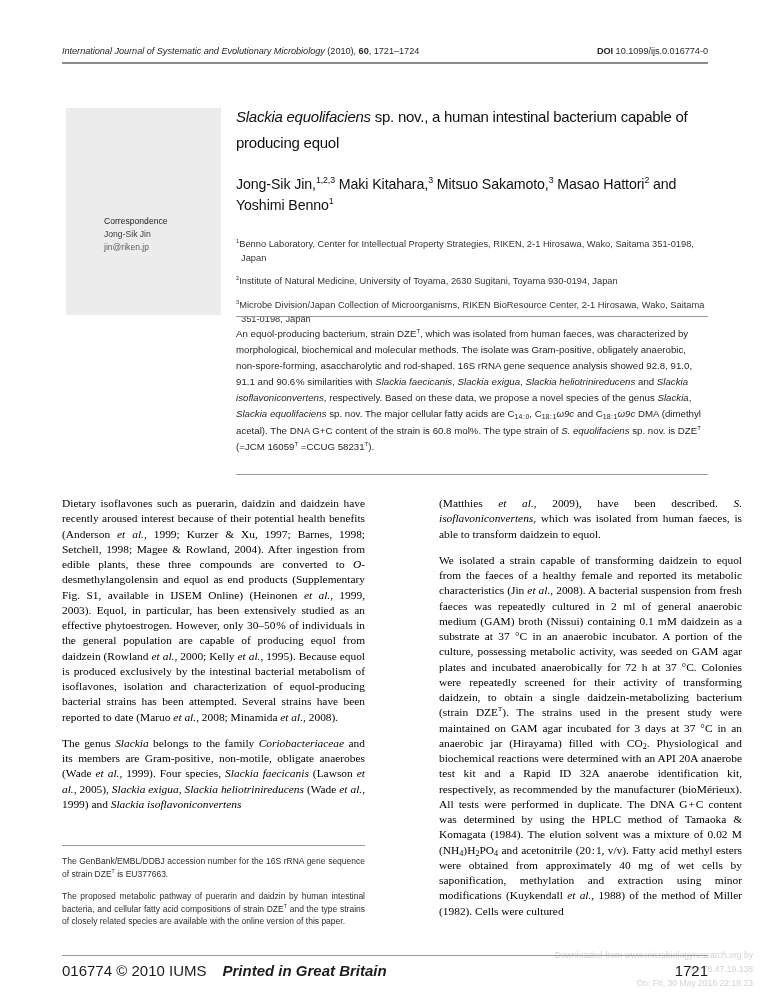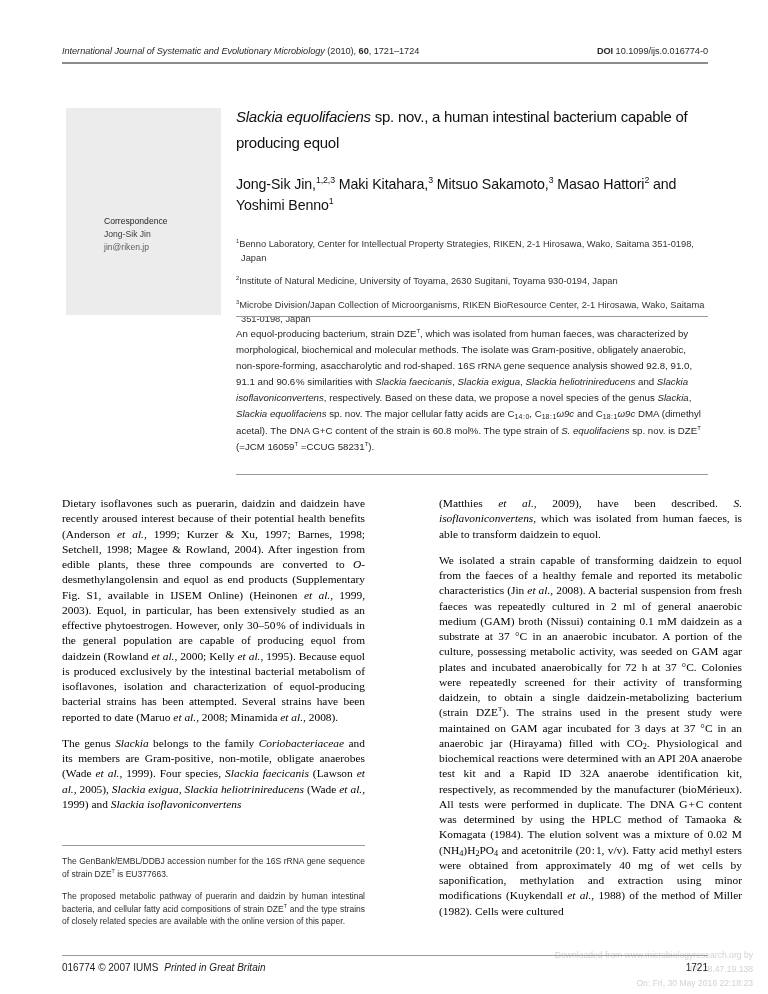--- a/index.html
+++ b/index.html
@@ -191,24 +191,24 @@
   }
   .footer {
     position: absolute;
     left: 62px;
     top: 962px;
     width: 646px;
     display: flex;
     justify-content: space-between;
     align-items: baseline;
     font-family: "Liberation Sans", sans-serif;
-    font-size: 10px;
+    font-size: 15px;
     color: #1d1d1d;
   }
-  .footer .printed { font-style: italic; margin-left: 6px; }
+  .footer .printed { font-style: italic; margin-left: 16px; font-weight: bold; }
   .footer .left-group { display: flex; align-items: baseline; }
 
   
   .watermark {
     position: absolute;
     left: 0;
     top: 948px;
     width: 753px;
     text-align: right;
     font-family: Liberation Sans, sans-serif;
@@ -284,19 +284,19 @@
 
   <div class="watermark">
     <div>Downloaded from www.microbiologyresearch.org by</div>
     <div>IP:  78.47.19.138</div>
     <div>On: Fri, 30 May 2016 22:18:23</div>
   </div>
 
   <div class="rule-foot"></div>
   <div class="footer">
     <div class="left-group">
-      <span>016774</span>&nbsp;<span>© 2007 IUMS</span>
+      <span>016774</span>&nbsp;<span>© 2010 IUMS</span>
       <span class="printed">Printed in Great Britain</span>
     </div>
     <div>1721</div>
   </div>
 
 </div>
 
 </body></html>

